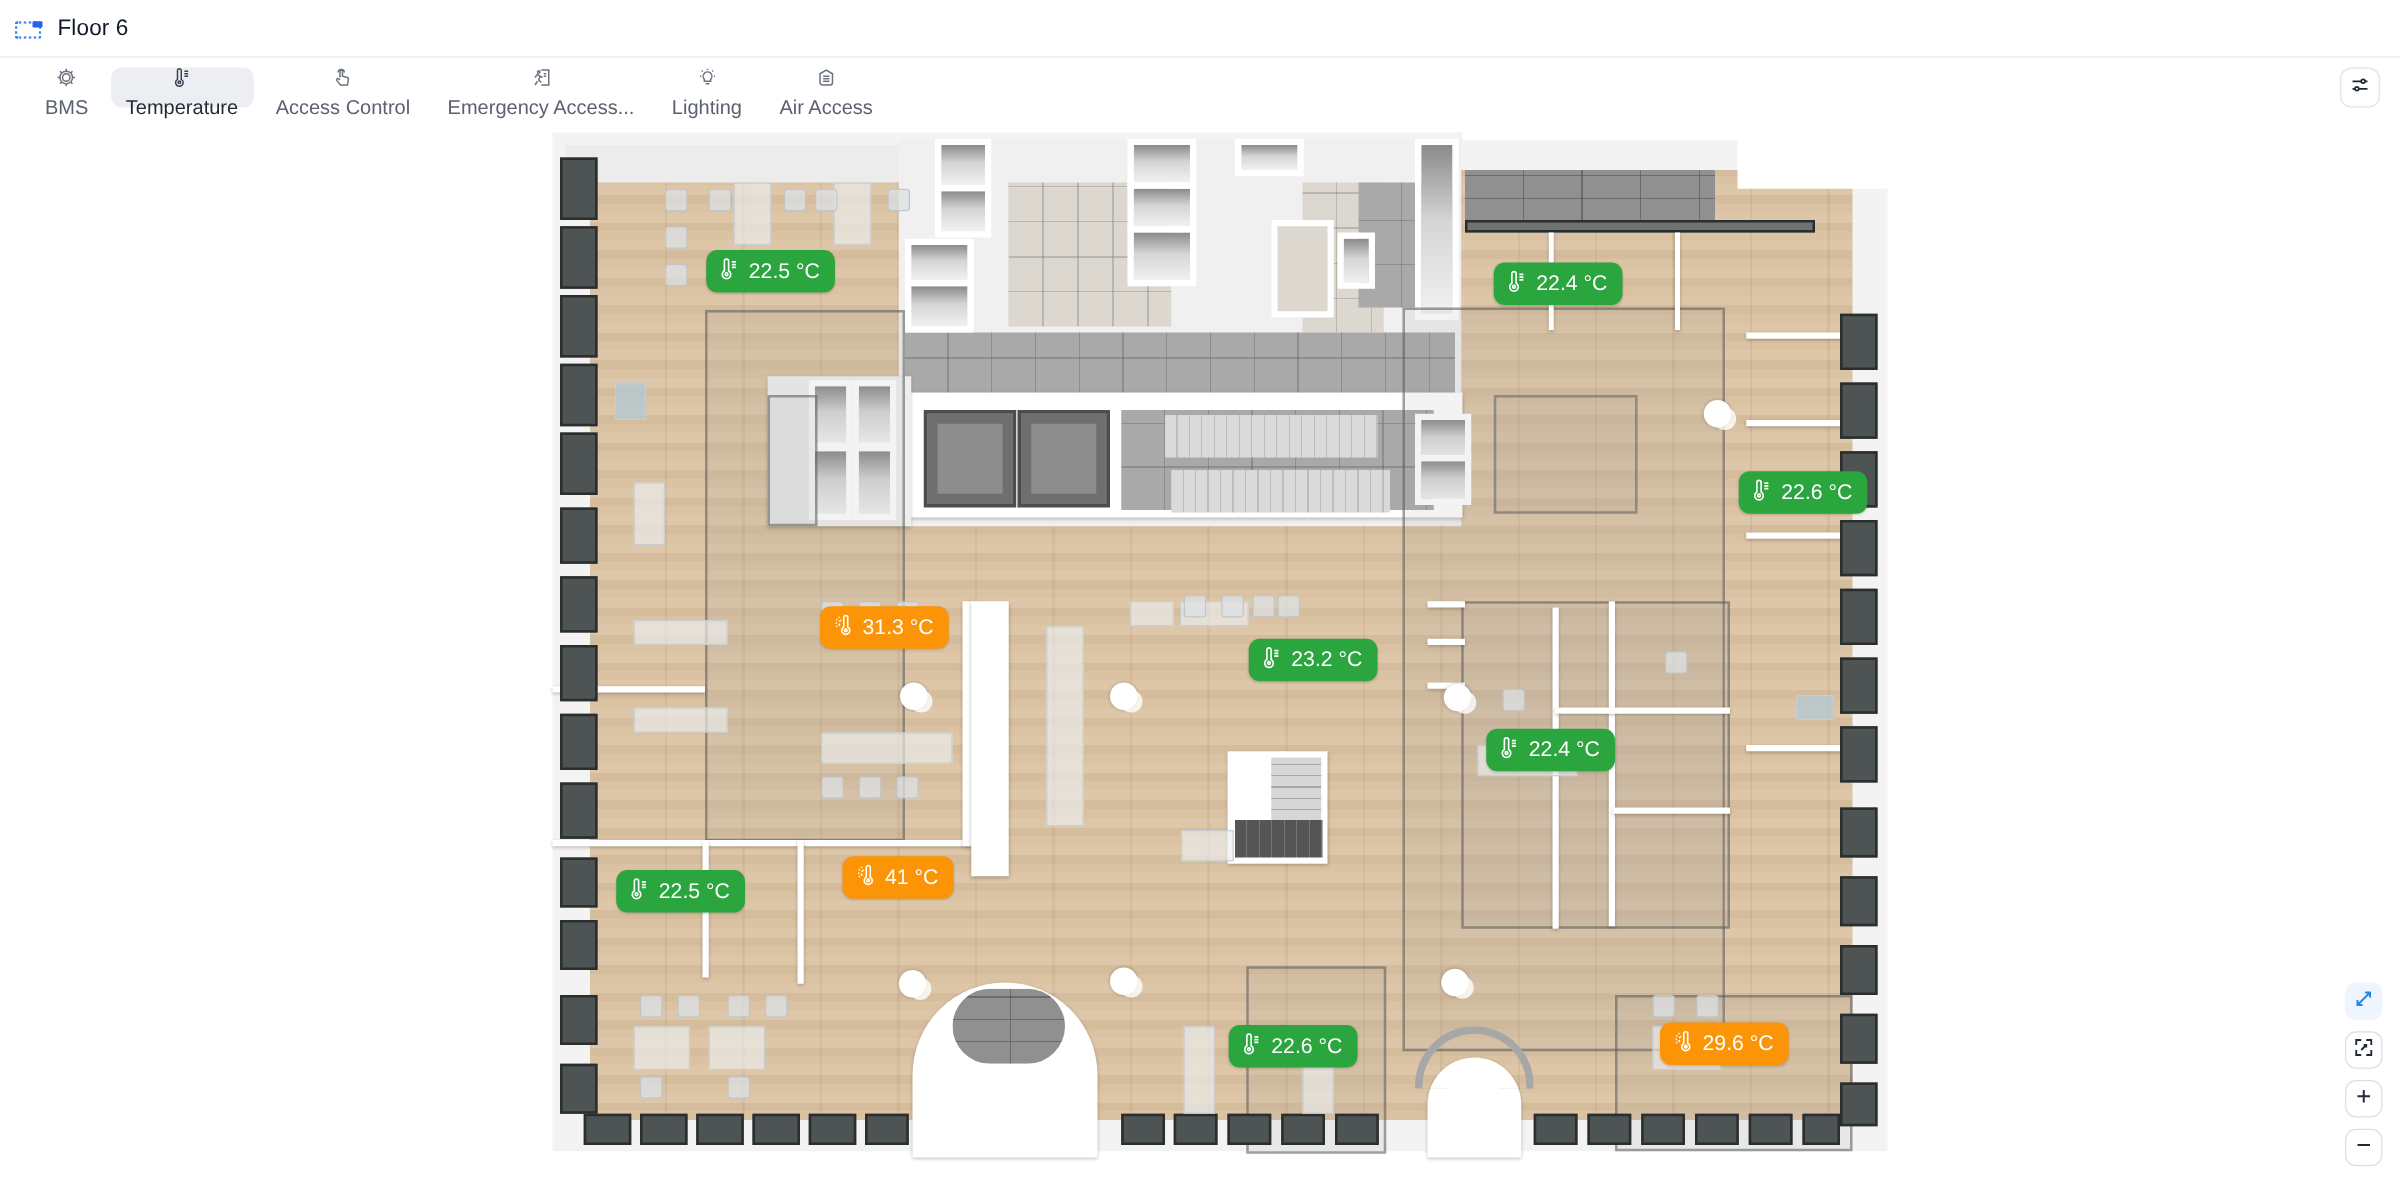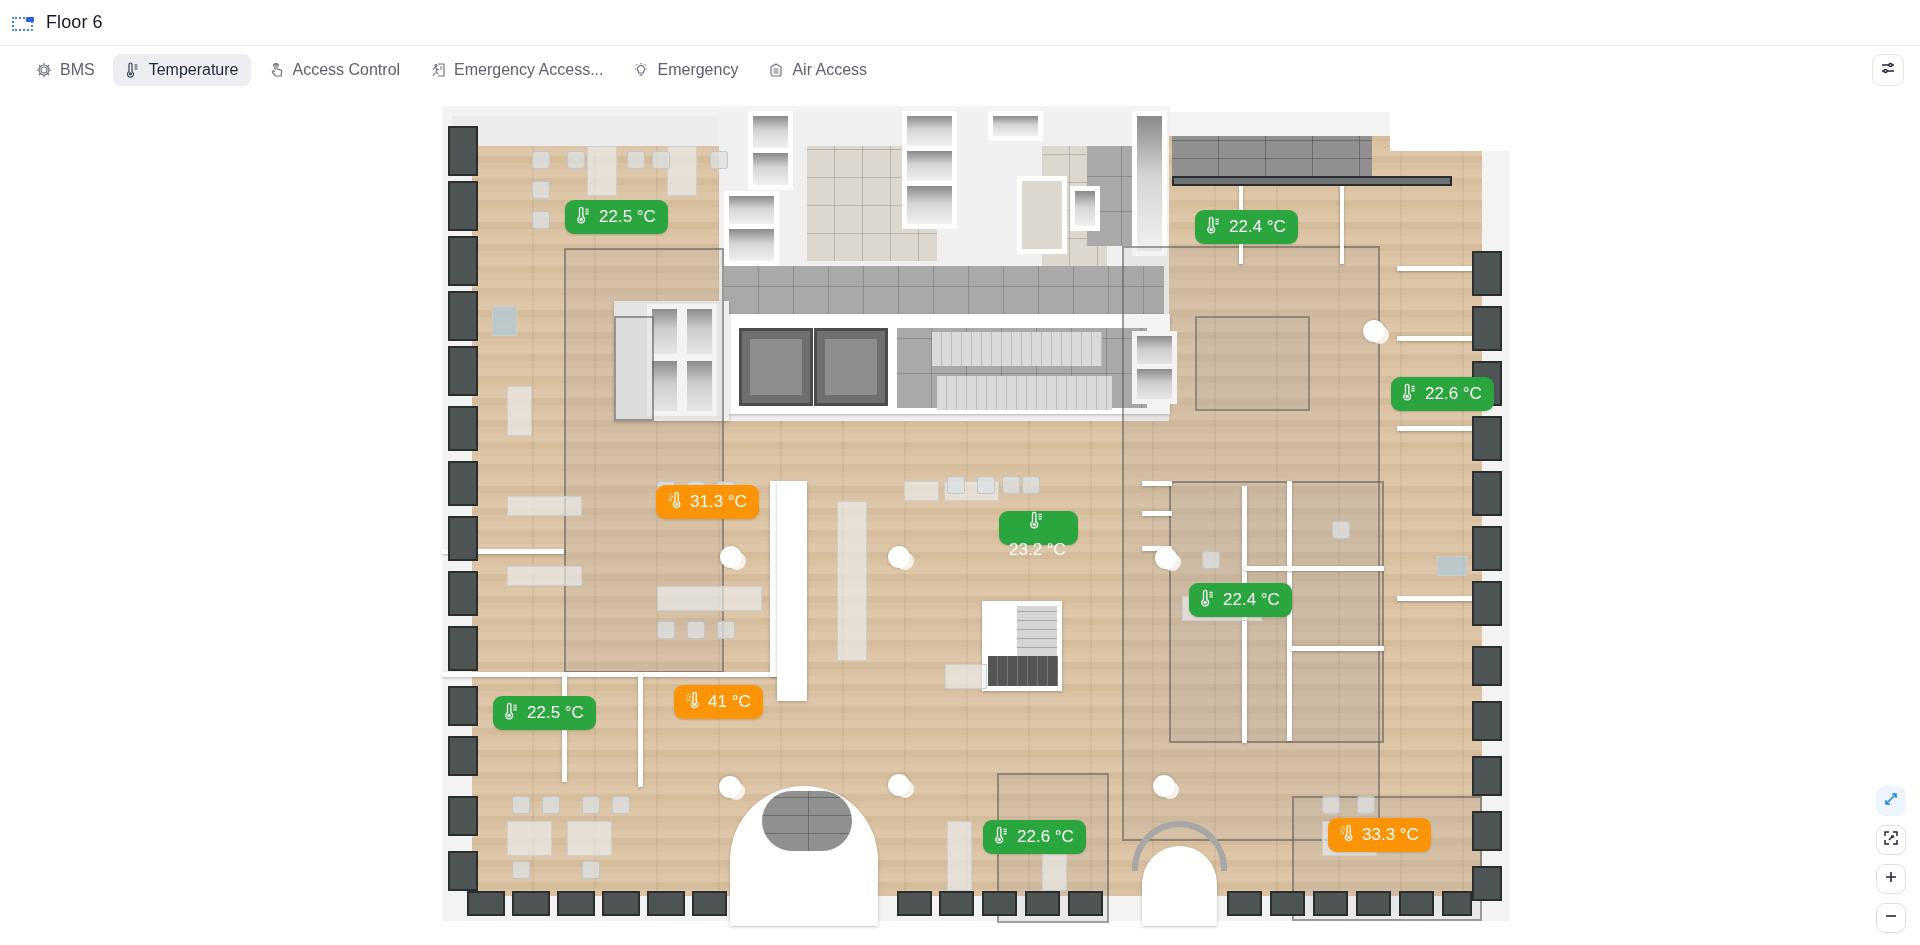--- a/index.html
+++ b/index.html
@@ -5,21 +5,21 @@
     * { box-sizing: border-box; margin: 0; padding: 0; }
     html, body { width: 1920px; height: 945px; overflow: hidden; background: #ffffff; font-family: "Liberation Sans", "DejaVu Sans", sans-serif; color: #1f2937; }
 
     .header { position: absolute; left: 0; top: 0; width: 1920px; height: 46px; border-bottom: 1px solid #e8e9ec; display: flex; align-items: center; padding-left: 12px; }
     .header .floor-icon { width: 22px; height: 16px; position: relative; margin-right: 12px; }
     .header .floor-icon .dotted { position: absolute; left: 0; top: 2px; width: 21px; height: 14px; border: 2px dotted #3b82f6; border-radius: 2px; }
     .header .floor-icon .solid { position: absolute; right: 0; top: 2px; width: 8px; height: 5px; background: #2563eb; border-radius: 1px; }
     .header .title { font-size: 18px; color: #111827; letter-spacing: 0.1px; }
 
     .tabs { position: absolute; left: 24px; top: 54px; height: 32px; display: flex; align-items: center; gap: 6px; }
-    .tab { height: 32px; padding: 0 12px; display: flex; align-items: center; gap: 8px; border-radius: 8px; font-size: 16px; color: #5b6170; cursor: pointer; white-space: nowrap; }
+    .tab { height: 32px; padding: 0 12px; display: flex; align-items: center; gap: 8px; border-radius: 8px; font-size: 16px; color: #5b6170; cursor: pointer; white-space: nowrap; flex-direction: column; }
     .tab.active { background: #eceef1; color: #1f2937; }
     .tab .ticon { width: 16px; height: 16px; display: flex; align-items: center; justify-content: center; }
     .tab .ticon svg { width: 16px; height: 16px; }
 
     .settings-btn { position: absolute; right: 16px; top: 54px; width: 32px; height: 32px; border: 1px solid #e2e4e8; border-radius: 9px; display: flex; align-items: center; justify-content: center; background: #fff; }
     .settings-btn svg { width: 16px; height: 16px; }
 
     
     .map { position: absolute; left: 0; top: 96px; width: 1920px; height: 849px; overflow: hidden; }
     .plan { position: absolute; left: 442px; top: 10px; width: 1068px; height: 815px; }
@@ -115,21 +115,21 @@
     <span>Emergency Access...</span>
   </div>
   <div class="tab">
     <span class="ticon">
       <svg viewBox="0 0 16 16" fill="none" stroke="#6b7280" stroke-width="1.2">
           <path d="M5.5 9.5a3.5 3.5 0 1 1 5 0V11h-5z"></path>
           <path d="M6.5 13h3"></path>
           <path d="M8 1v1M2 7h1M13 7h1M3.5 2.5l.7.7M12.5 2.5l-.7.7"></path>
         </svg>
     </span>
-    <span>Emergency</span>
+    <span>Lighting</span>
   </div>
   <div class="tab">
     <span class="ticon">
       <svg viewBox="0 0 16 16" fill="none" stroke="#6b7280" stroke-width="1.2">
           <path d="M3 5l5-3 5 3v7a2 2 0 0 1-2 2H5a2 2 0 0 1-2-2z"></path>
           <path d="M5.5 7h5M5.5 9h5M5.5 11h5"></path>
         </svg>
     </span>
     <span>Air Access</span>
   </div>
@@ -358,21 +358,21 @@
     <span>22.6 °C</span>
   </div>
   <div class="badge warm" style="left:656px;top:389px;">
     <span><svg viewBox="0 0 18 18" fill="none" stroke="#fff" stroke-width="1.3">
           <path d="M9 3a1.6 1.6 0 0 1 3.2 0v7.6a3.2 3.2 0 1 1-3.2 0z"></path>
           <circle cx="10.6" cy="13.3" r="1"></circle>
           <path d="M5.5 6.5A2.2 2.2 0 0 1 7 5M6 9.5a2.5 2.5 0 0 1-1-1.5M2.5 7.5h1M3 4.5l.8.6M5 2.5l.4.9M3 10.5l.8-.6"></path>
         </svg></span>
     <span>31.3 °C</span>
   </div>
-  <div class="badge normal" style="left:999px;top:415px;flex-direction:column;">
+  <div class="badge normal" style="left:999px;top:415px;">
     <span><svg viewBox="0 0 18 18" fill="none" stroke="#fff" stroke-width="1.3">
           <path d="M4.5 3a1.7 1.7 0 0 1 3.4 0v7.6a3.4 3.4 0 1 1-3.4 0z"></path>
           <circle cx="6.2" cy="13.4" r="1.1"></circle>
           <path d="M10.5 3.5h3.2M10.5 5.7h3.2M10.5 7.9h3.2"></path>
         </svg></span>
     <span>23.2 °C</span>
   </div>
   <div class="badge normal" style="left:1189px;top:487px;">
     <span><svg viewBox="0 0 18 18" fill="none" stroke="#fff" stroke-width="1.3">
           <path d="M4.5 3a1.7 1.7 0 0 1 3.4 0v7.6a3.4 3.4 0 1 1-3.4 0z"></path>
@@ -404,21 +404,21 @@
           <path d="M10.5 3.5h3.2M10.5 5.7h3.2M10.5 7.9h3.2"></path>
         </svg></span>
     <span>22.6 °C</span>
   </div>
   <div class="badge warm" style="left:1328px;top:722px;">
     <span><svg viewBox="0 0 18 18" fill="none" stroke="#fff" stroke-width="1.3">
           <path d="M9 3a1.6 1.6 0 0 1 3.2 0v7.6a3.2 3.2 0 1 1-3.2 0z"></path>
           <circle cx="10.6" cy="13.3" r="1"></circle>
           <path d="M5.5 6.5A2.2 2.2 0 0 1 7 5M6 9.5a2.5 2.5 0 0 1-1-1.5M2.5 7.5h1M3 4.5l.8.6M5 2.5l.4.9M3 10.5l.8-.6"></path>
         </svg></span>
-    <span>33.3 °C</span>
+    <span>29.6 °C</span>
   </div>
 
   <div class="controls">
     <div class="ctrl active">
       <span><svg viewBox="0 0 16 16" fill="none" stroke="#1e88e5" stroke-width="1.6">
             <path d="M3 13L13 3M9 3h4v4M3 9v4h4"></path>
           </svg></span>
     </div>
     <div class="ctrl">
       <span><svg viewBox="0 0 16 16" fill="none" stroke="#1f2937" stroke-width="1.5">

